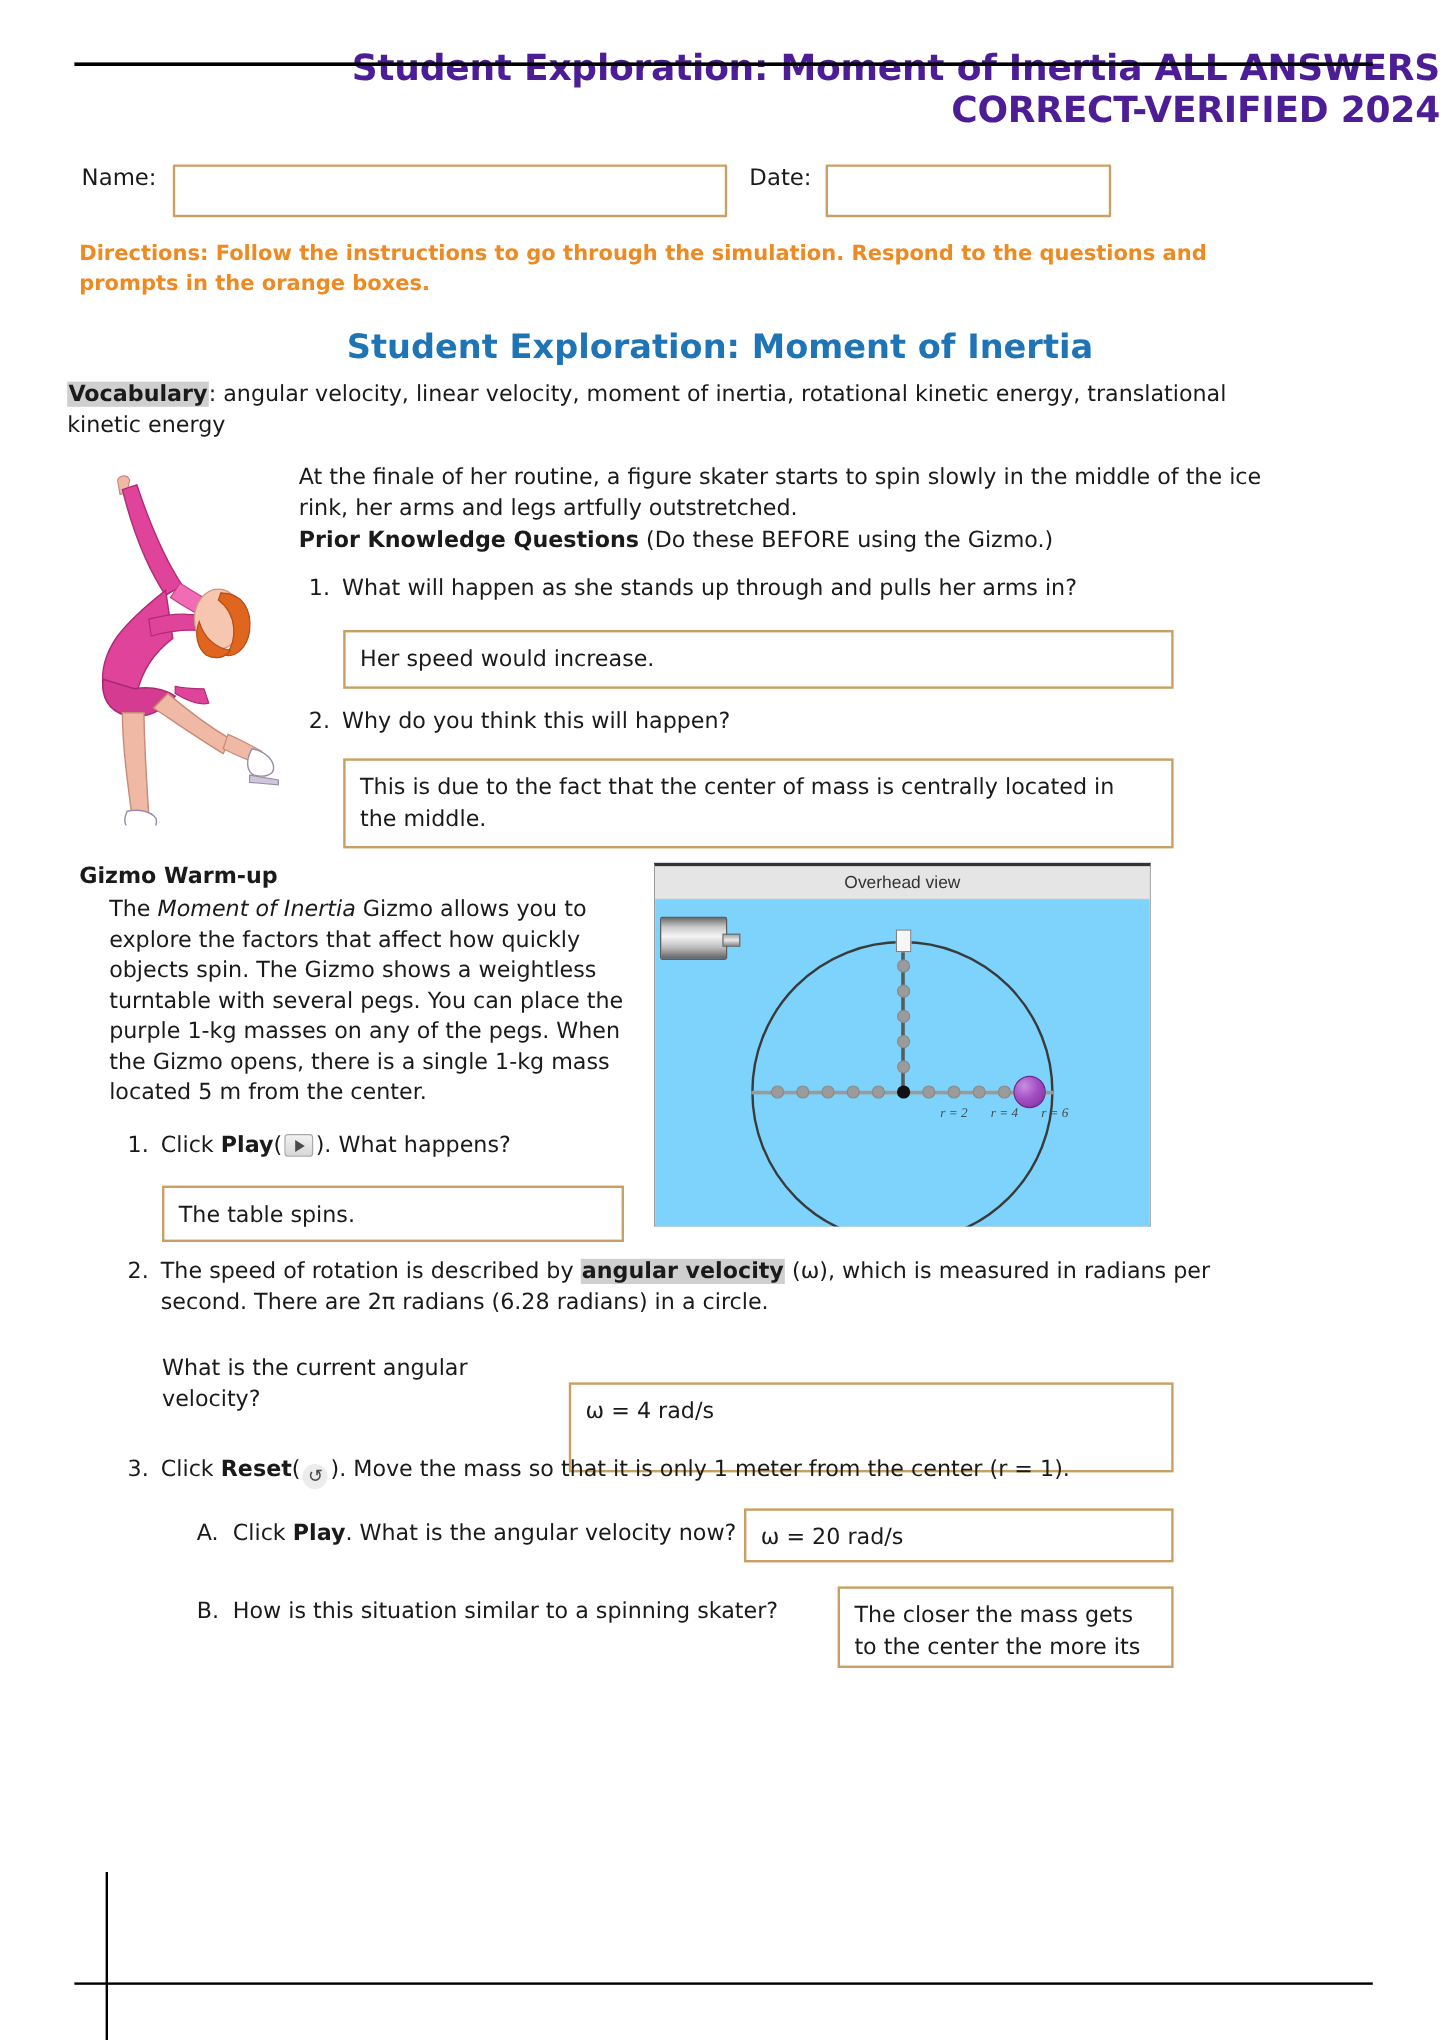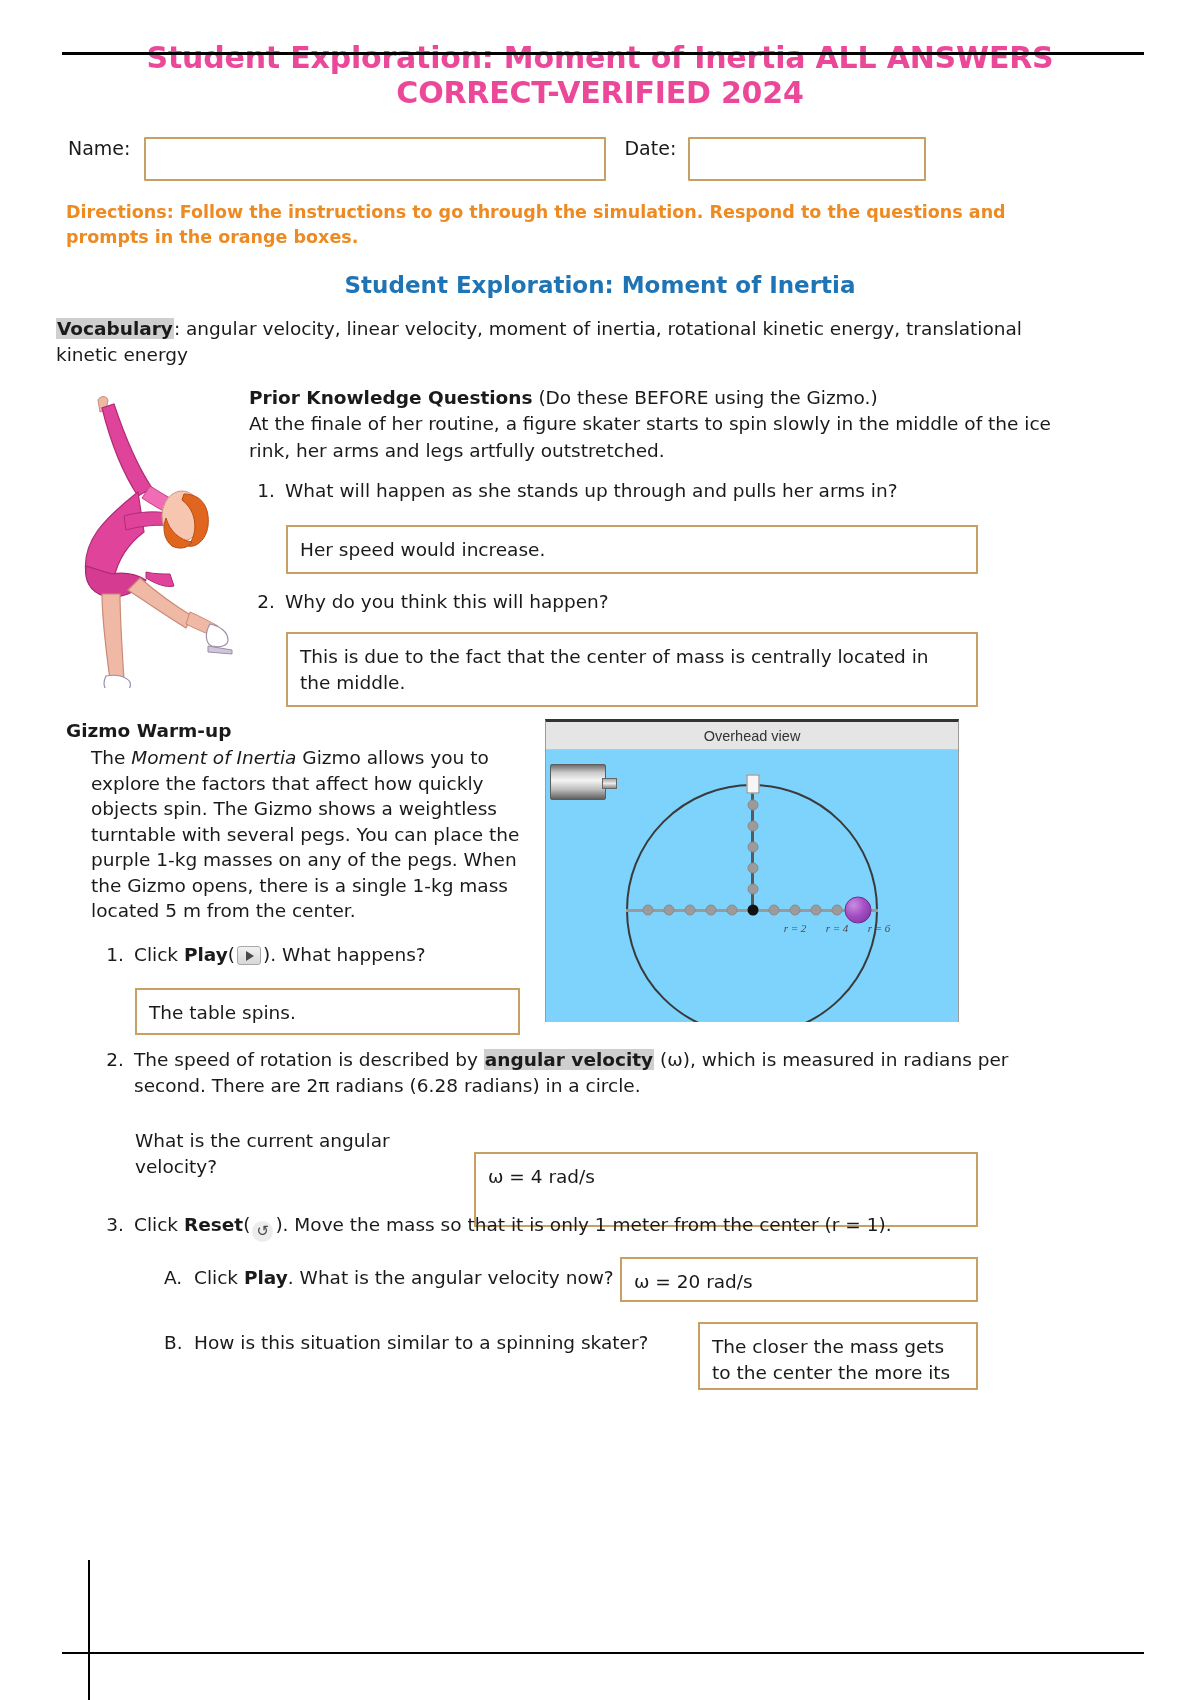--- a/index.html
+++ b/index.html
@@ -50,22 +50,22 @@
     height: 140px;
     background: #000;
   }
 
   
   .doc-title {
     position: absolute;
     left: 0;
     top: 40px;
     width: 1200px;
-    text-align: center;
-    color: #ec4899;
+    text-align: right;
+    color: #4c1d95;
     font-weight: bold;
     font-size: 30px;
     line-height: 1.18;
     letter-spacing: -0.2px;
     z-index: 2;
     font-family: "DejaVu Sans", "Liberation Sans", sans-serif;
   }
 
   
   .namerow {
@@ -105,21 +105,21 @@
 
   
   .blue-heading {
     position: absolute;
     left: 0;
     top: 272px;
     width: 1200px;
     text-align: center;
     color: #1f74b5;
     font-weight: bold;
-    font-size: 23px;
+    font-size: 28px;
   }
 
   
   .vocab {
     position: absolute;
     left: 56px;
     top: 316px;
     width: 1010px;
     font-size: 18.5px;
     line-height: 1.42;
@@ -409,22 +409,22 @@
 
       <path d="M148,236 C158,238 166,244 166,252 C166,258 158,260 150,258 C144,256 142,246 148,236 Z" fill="#ffffff" stroke="#9a8fa8" stroke-width="1.2"></path>
       <path d="M146,258 L170,262 L170,266 L146,264 Z" fill="#cfc6da" stroke="#9a8fa8" stroke-width="1"></path>
 
       <path d="M44,288 C40,296 42,304 52,306 C62,308 70,302 68,294 C64,288 54,286 44,288 Z" fill="#ffffff" stroke="#9a8fa8" stroke-width="1.2"></path>
       <path d="M38,304 L72,308 L72,312 L38,310 Z" fill="#cfc6da" stroke="#9a8fa8" stroke-width="1"></path>
     </svg>
   </div>
 
   <div class="pk">
+    <div>At the finale of her routine, a figure skater starts to spin slowly in the middle of the ice rink, her arms and legs artfully outstretched.</div>
     <div><b>Prior Knowledge Questions</b><span> (Do these BEFORE using the Gizmo.)</span></div>
-    <div>At the finale of her routine, a figure skater starts to spin slowly in the middle of the ice rink, her arms and legs artfully outstretched.</div>
   </div>
 
   <div class="step" style="left:249px; top:478px; width:830px;">
     <span class="n">1.</span>
     <span>What will happen as she stands up through and pulls her arms in?</span>
   </div>
   <div class="answer-box" style="position:absolute; left:286px; top:525px; width:692px; height:49px;">Her speed would increase.</div>
 
   <div class="step" style="left:249px; top:589px; width:830px;">
     <span class="n">2.</span>

